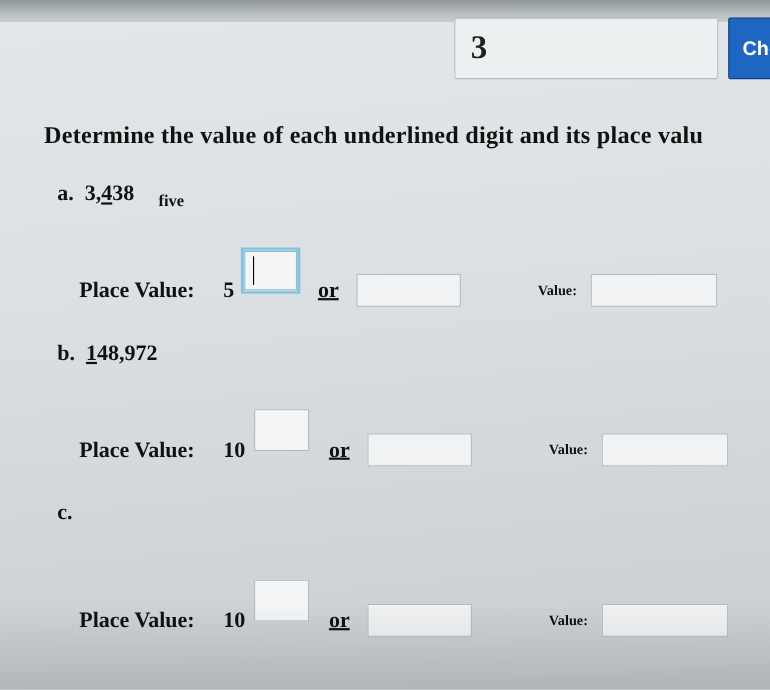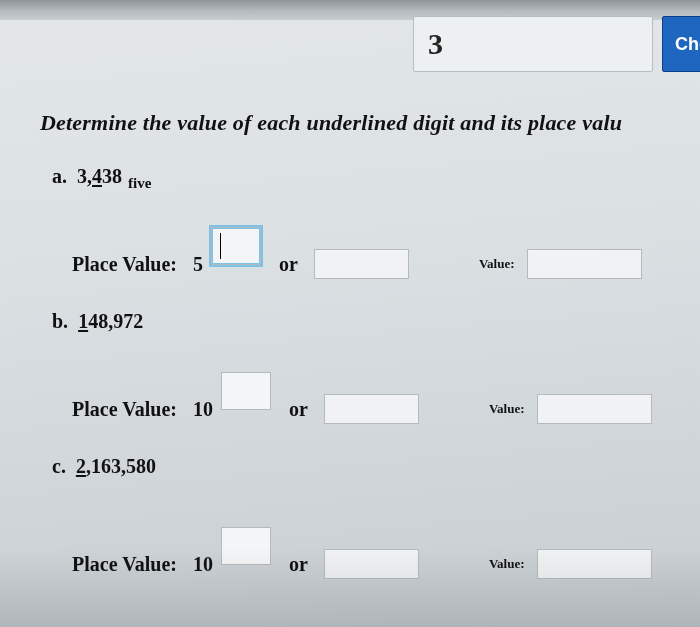--- a/index.html
+++ b/index.html
@@ -71,21 +71,20 @@
   .instruction {
     position: absolute;
     top: 110px;
     left: 40px;
     right: 0;
     font-weight: 700;
     font-size: 22px;
     color: #111;
     letter-spacing: 0.2px;
     white-space: nowrap;
-    font-style: italic;
   }
   
   .qblock {
     position: absolute;
     left: 52px;
     width: 640px;
   }
   .qa { top: 165px; }
   .qb { top: 310px; }
   .qc { top: 455px; }
@@ -103,38 +102,38 @@
   .underlined {
     text-decoration: underline;
     text-decoration-thickness: 2px;
     text-underline-offset: 2px;
   }
   .subscript {
     font-size: 15px;
     font-weight: 700;
     position: relative;
     top: 4px;
-    margin-left: 2px;
+    margin-left: 18px;
   }
 
   .answer-row {
     position: absolute;
     left: 72px;
     display: flex;
     align-items: center;
     font-weight: 700;
     font-size: 20px;
     color: #111;
     gap: 6px;
   }
   .ra { top: 245px; }
   .rb { top: 390px; }
   .rc { top: 545px; }
 
-  .pv-label { margin-right: 6px; }
+  .pv-label { margin-right: 16px; }
   .pv-base { margin-left: 4px; margin-right: 0px; }
   .exp-input {
     width: 50px;
     height: 38px;
     border: 1px solid #b4bbbf;
     background: #f3f5f6;
     box-sizing: border-box;
     position: relative;
     top: -18px;
     margin-left: 2px;
@@ -149,20 +148,21 @@
     left: 8px;
     top: 5px;
     width: 1px;
     height: 26px;
     background: #000;
   }
   .or-label {
     font-weight: 700;
     font-size: 20px;
     margin: 0 10px 0 12px;
+    text-decoration: underline;
   }
   .or-input {
     width: 95px;
     height: 30px;
     border: 1px solid #b4bbbf;
     background: #f0f2f3;
     box-sizing: border-box;
   }
   .spacer { width: 58px; }
   .value-label {
@@ -239,23 +239,20 @@
     <span class="or-label">or</span>
     <div class="or-input"></div>
     <div class="spacer"></div>
     <span class="value-label">Value:</span>
     <div class="value-input"></div>
   </div>
 
   <div class="qblock qc">
     <div class="q-label">
       <span class="q-letter">c.</span>
-      <span>
-        <span class="num-seg underlined">2</span><span class="num-seg">,163,580</span>
-      </span>
     </div>
   </div>
   <div class="answer-row rc">
     <span class="pv-label">Place Value:</span>
     <span class="pv-base">10</span>
     <div class="exp-input"></div>
     <span class="or-label">or</span>
     <div class="or-input"></div>
     <div class="spacer"></div>
     <span class="value-label">Value:</span>

